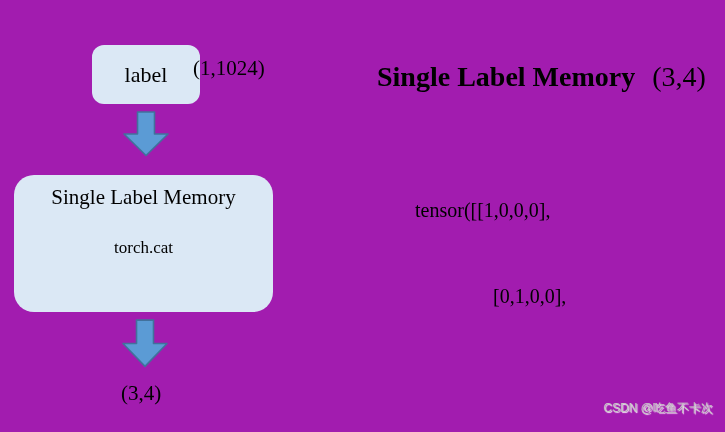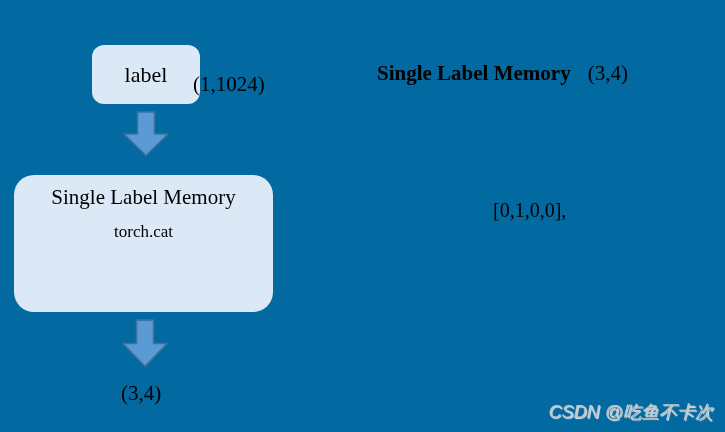--- a/index.html
+++ b/index.html
@@ -4,21 +4,21 @@
 <style>
   html, body {
     margin: 0;
     padding: 0;
     background: #ffffff;
   }
   .stage {
     position: relative;
     width: 725px;
     height: 432px;
-    background: #0369a1;
+    background: #a21caf;
     overflow: hidden;
     font-family: "Liberation Serif", serif;
     color: var(--text, #000);
   }
   
   .node {
     position: absolute;
     background: var(--box-fill, #dbe8f5);
     display: flex;
     align-items: center;
@@ -28,21 +28,21 @@
     left: 92px; top: 45px;
     width: 108px; height: 59px;
     border-radius: 12px;
     font-size: 22px;
   }
   .annot {
     position: absolute;
     font-size: 21px;
     white-space: nowrap;
   }
-  .annot-input { left: 193px; top: 72px; }
+  .annot-input { left: 193px; top: 56px; }
   .annot-output { left: 121px; top: 381px; }
 
   .arrow {
     position: absolute;
     display: block;
   }
   .arrow-1 { left: 123px; top: 111px; width: 46px; height: 46px; }
   .arrow-2 { left: 122px; top: 319px; width: 46px; height: 49px; }
 
   .node-memory {
@@ -52,56 +52,55 @@
     flex-direction: column;
     justify-content: flex-start;
     padding-top: 9px;
     box-sizing: border-box;
   }
   .memory-title {
     font-size: 21px;
     line-height: 26px;
   }
   .memory-ops {
-    margin-top: 11px;
+    margin-top: 27px;
     font-size: 17px;
     line-height: 22px;
     text-align: center;
   }
 
   
   .right-title {
     position: absolute;
     left: 377px; top: 61px;
     white-space: nowrap;
-    font-size: 21px;
+    font-size: 28px;
     text-align: center;
   }
   .right-title .rt-name { font-weight: bold; }
   .right-title .rt-shape { margin-left: 17px; font-weight: normal; }
 
   .tensor {
     position: absolute;
     left: 415px; top: 139px;
     font-size: 20px;
     line-height: 28.5px;
     white-space: pre;
   }
   .tensor .indent { padding-left: 78px; }
 
   
   .watermark {
     position: absolute;
     right: 12px; top: 400px;
     font-family: "Liberation Sans", sans-serif;
-    font-size: 18px;
+    font-size: 12px;
     color: var(--watermark, #c8c8c8);
     text-shadow: 1px 1px 1px rgba(255,255,255,0.9), -0.5px -0.5px 0 rgba(170,170,170,0.35);
     white-space: nowrap;
-    font-style: italic;
   }
 </style>
 </head>
 <body>
 
 <div class="stage">
 
   <div class="node node-label">
     <span>label</span>
   </div>
@@ -123,18 +122,19 @@
     <polygon points="14.5,1 31.5,1 31.5,23.5 45,23.5 23,45.5 1,23.5 14.5,23.5" style="fill:var(--arrow-fill,#5b9bd5); stroke:var(--arrow-stroke,#41719c); stroke-width:1.6; stroke-linejoin:round;"></polygon>
   </svg>
 
   <div class="annot annot-output">(3,4)</div>
 
   <div class="right-title">
     <span class="rt-name">Single Label Memory</span><span class="rt-shape">(3,4)</span>
   </div>
 
   <div class="tensor">
+    <div>tensor([[1,0,0,0],</div>
     <div class="indent">[0,1,0,0],</div>
   </div>
 
   <div class="watermark">CSDN @吃鱼不卡次</div>
 
 </div>
 
 </body></html>

